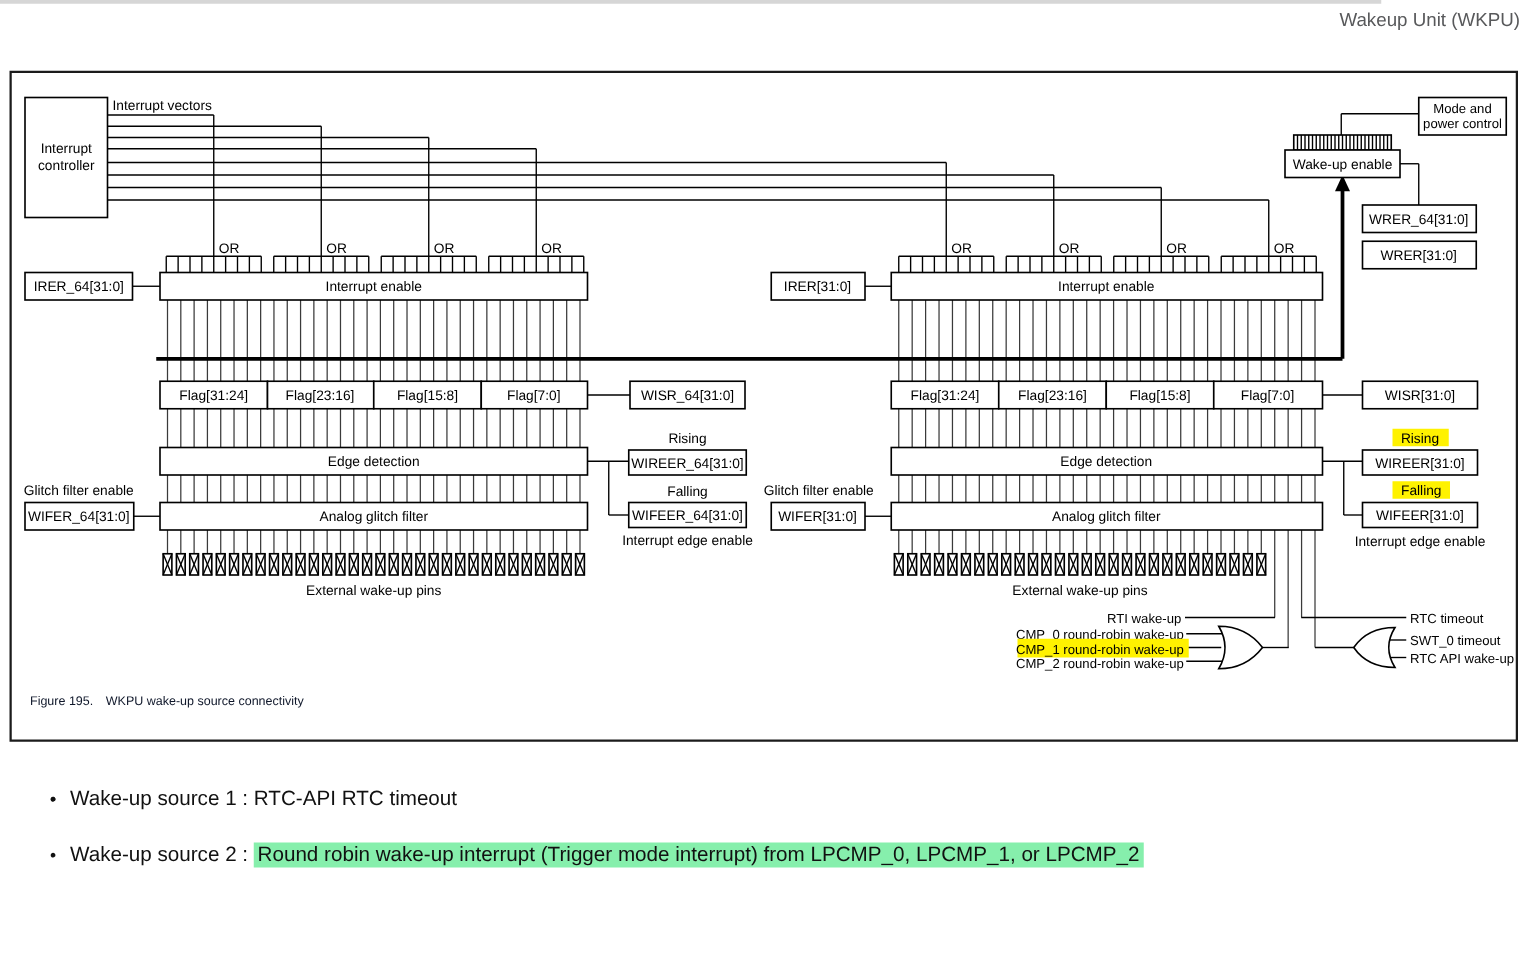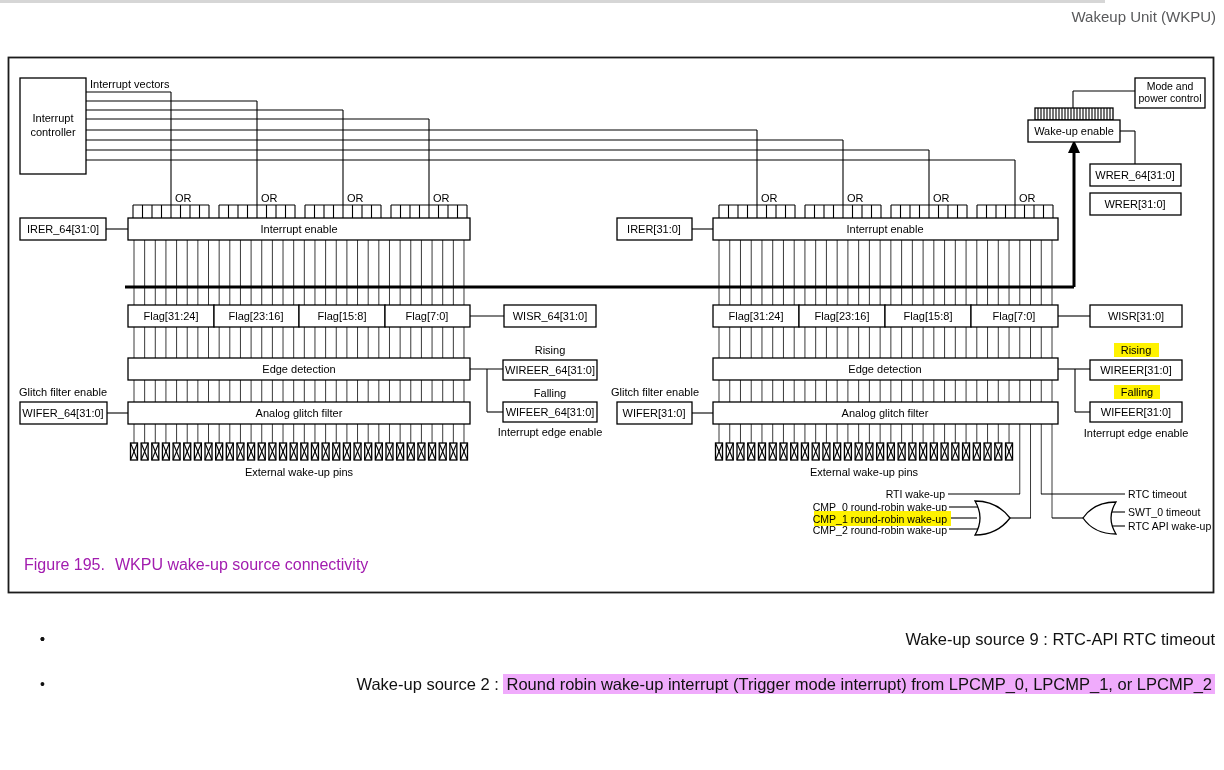--- a/index.html
+++ b/index.html
@@ -1,27 +1,27 @@
 <!DOCTYPE html>
 <html><head>
 <meta charset="utf-8">
 <style>
   html,body{margin:0;padding:0;background:#fff;}
   .page{position:relative;width:1224px;height:770px;background:#fff;overflow:hidden;
-        font-family:"Liberation Sans",sans-serif;text-align:right;}
+        font-family:"Liberation Sans",sans-serif;}
   .topstrip{position:absolute;left:0;top:0;width:1105px;height:3px;background:#d6d6d6;}
   .hdr{position:absolute;top:8px;right:8px;font-size:15px;color:#58595b;}
-  .caption{position:absolute;left:24px;top:556px;font-size:16px;color:#a21caf;}
+  .caption{position:absolute;left:24px;top:556px;font-size:10px;color:#0f172a;}
   .caption .cap-title{margin-left:10px;}
   .bodytext{position:absolute;left:10px;top:605px;width:1205px;color:#111;font-size:16.5px;}
   .intro{line-height:22px;}
   .bullets{margin:0;padding:0;list-style:none;}
   .bullets li{margin-top:23px;padding-left:46px;position:relative;line-height:22px;}
   .bullets .dot{position:absolute;left:30px;top:0;font-size:14px;}
-  .hl-span{background:#f0abfc;padding:1px 3px;margin-top:44px;}
+  .hl-span{background:#86efac;padding:1px 3px;margin-top:44px;}
   svg{position:absolute;left:0;top:0;}
   svg text{font-family:"Liberation Sans",sans-serif;font-size:11px;fill:#000;}
   svg text.t10{font-size:10.5px;}
   svg .mid{text-anchor:middle;}
   svg .end{text-anchor:end;}
   .box{fill:#fff;stroke:#000;stroke-width:1.3;}
   .frame{fill:none;stroke:#1b1b1b;stroke-width:1.8;}
   .hlrect{fill:#fff200;}
   .wire{stroke:#3a3a3a;stroke-width:1;}
   .ln{stroke:#000;stroke-width:1.1;fill:none;}
@@ -735,20 +735,20 @@
   <div class="caption">
     <span class="cap-label">Figure 195.</span><span class="cap-title">WKPU wake-up source connectivity</span>
   </div>
 
   <div class="bodytext">
     <ul class="bullets">
       <li>
         <span class="dot">•</span>
       </li>
       <li>
-        <span class="dot">•</span><span>Wake-up source 9 : RTC-API RTC timeout</span>
+        <span class="dot">•</span><span>Wake-up source 1 : RTC-API RTC timeout</span>
       </li>
       <li>
         <span class="dot">•</span><span>Wake-up source 2 : </span><span class="hl-span">Round robin wake-up interrupt (Trigger mode interrupt) from LPCMP_0, LPCMP_1, or LPCMP_2</span>
       </li>
     </ul>
   </div>
 </div>
 
 </body></html>

